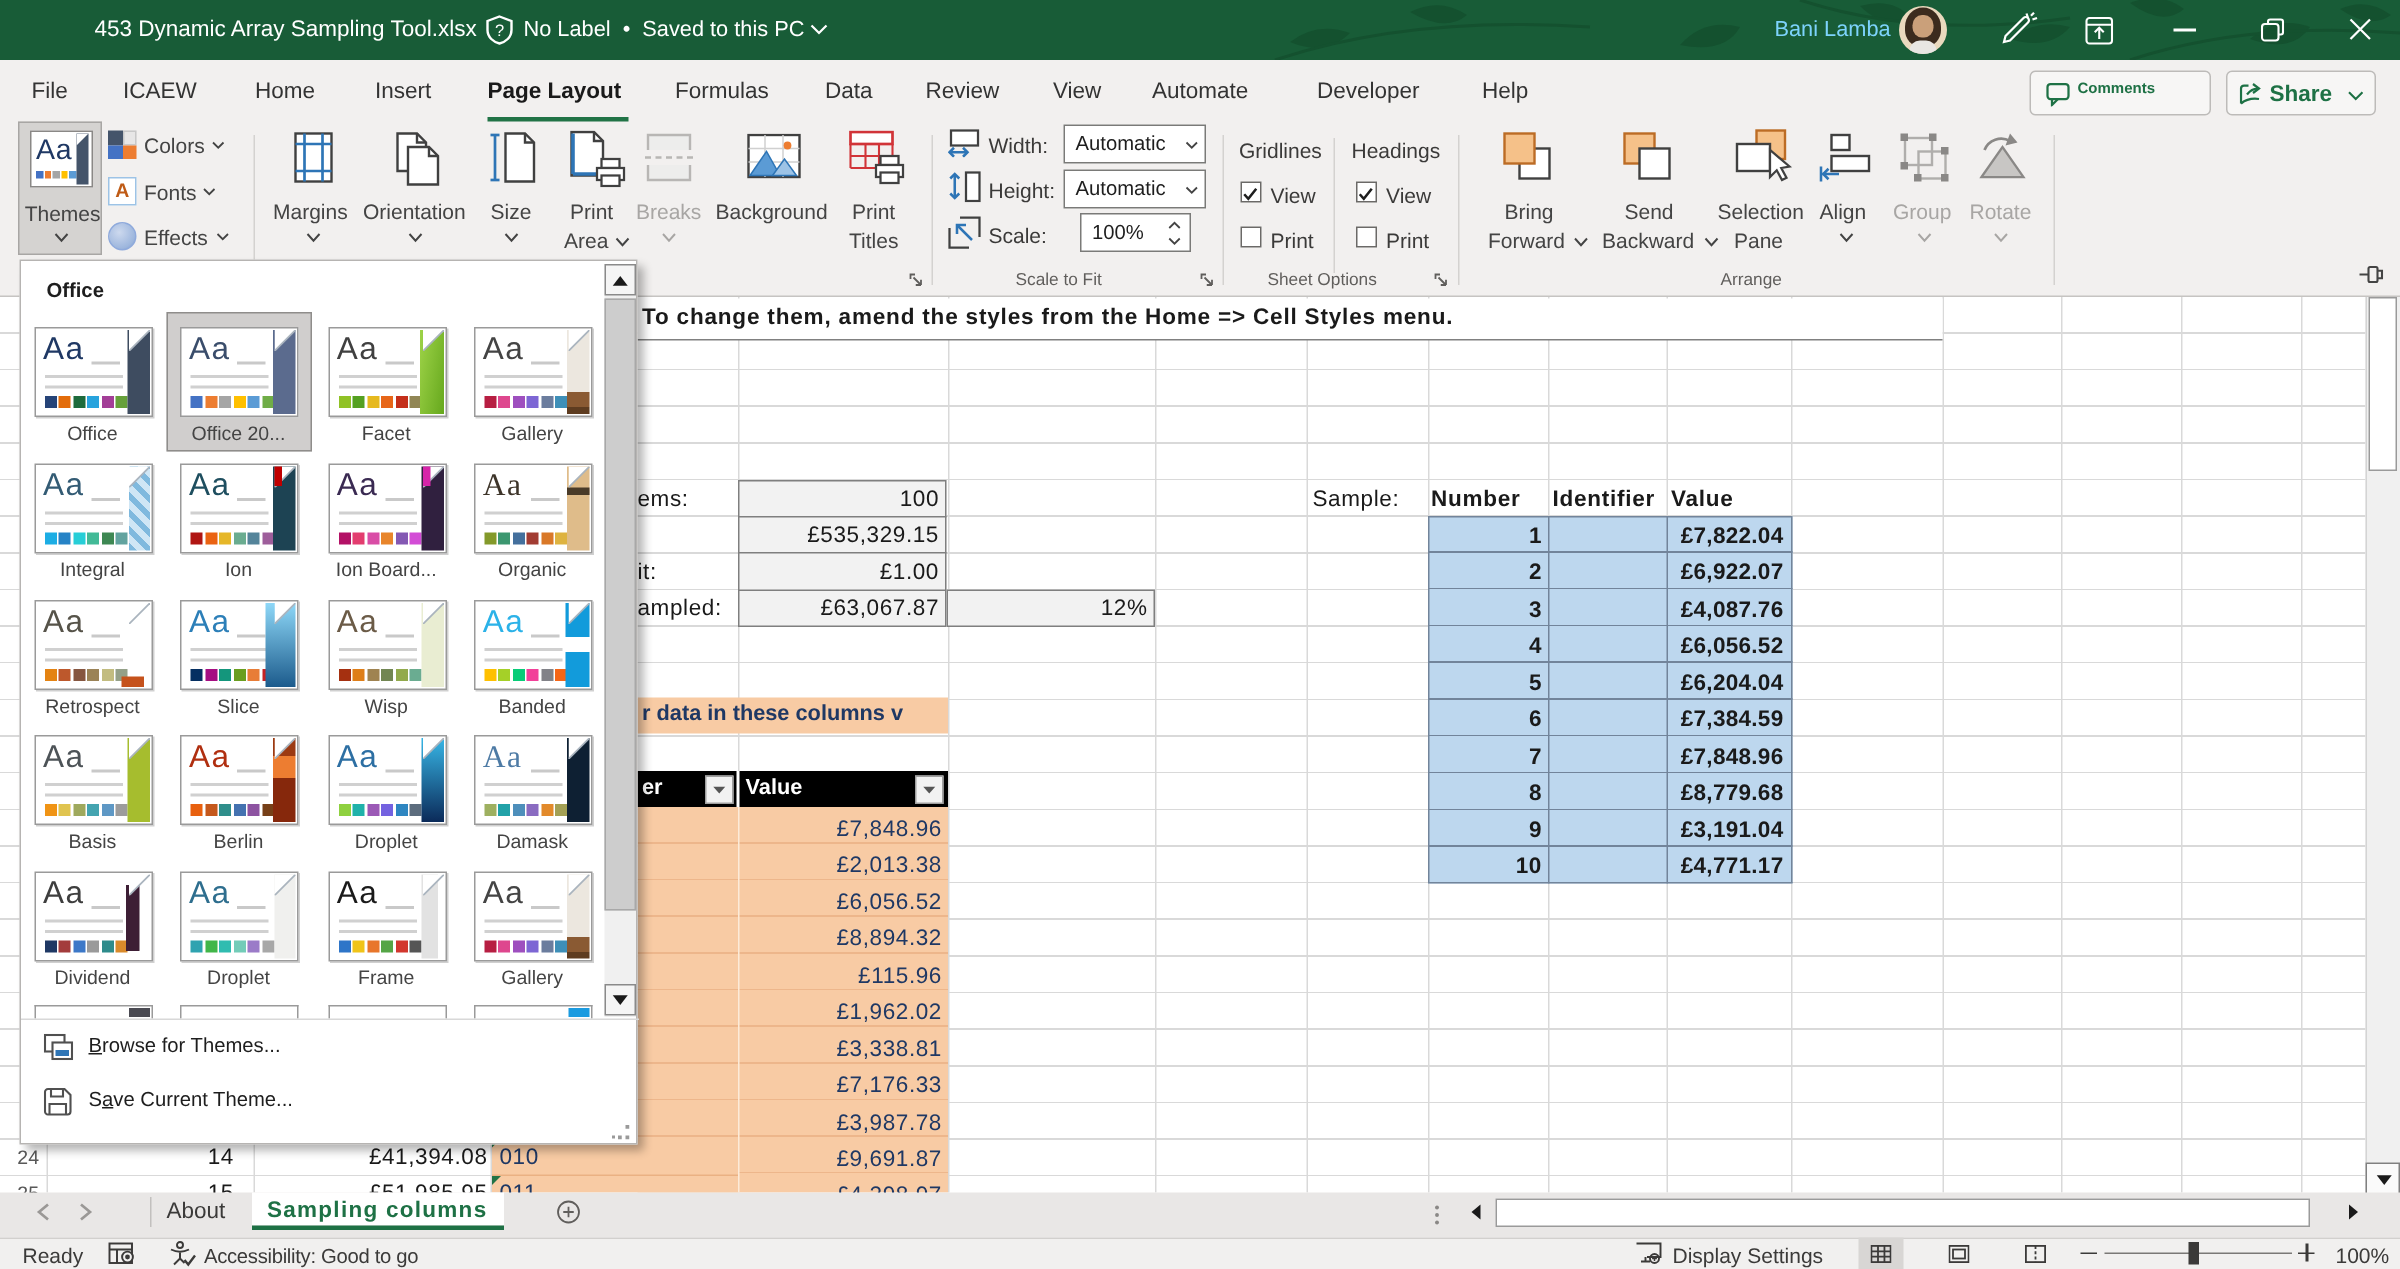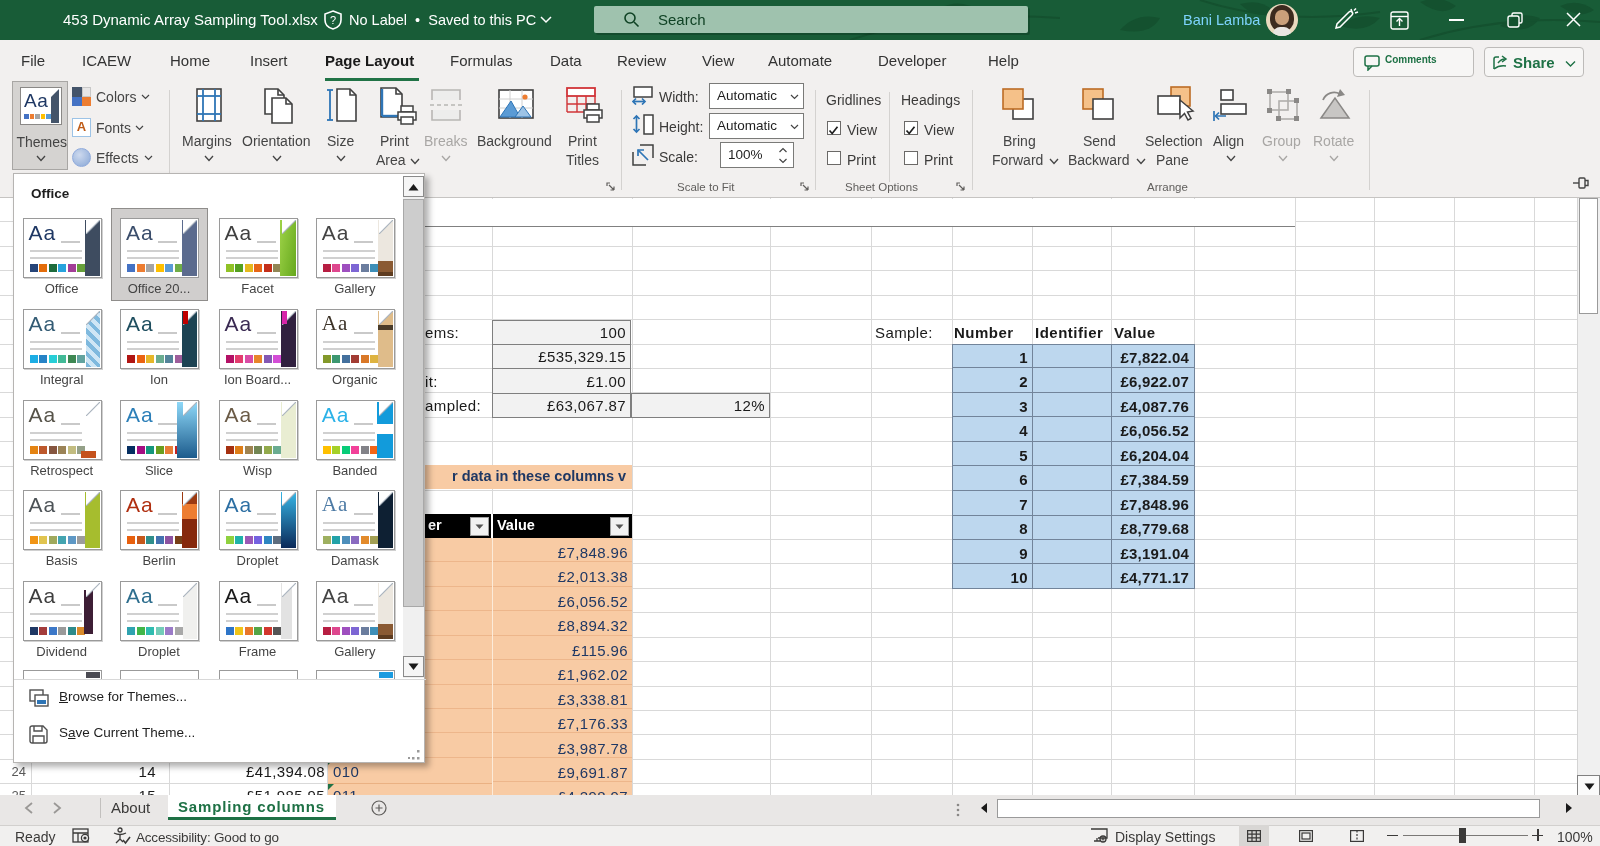--- a/index.html
+++ b/index.html
@@ -41,27 +41,20 @@
  </svg>
  <div class="a nw" style="left:63px;top:11px;font-size:15px;color:#fff">453 Dynamic Array Sampling Tool.xlsx</div>
  <svg class="a" style="left:321px;top:8px" width="24" height="24" viewBox="0 0 24 24" fill="none" stroke="#fff" stroke-width="1.6">
   <path d="M12 3 L20 6 V12 C20 17 16 20 12 21 C8 20 4 17 4 12 V6 Z"></path>
   <text x="12" y="16" font-size="11" fill="#fff" stroke="none" text-anchor="middle" font-family="Liberation Sans">?</text>
  </svg>
  <div class="a nw" style="left:349px;top:11.5px;font-size:14.5px;color:#fff">No Label&nbsp; •&nbsp; Saved to this PC</div>
  <svg class="a" style="left:540px;top:15px" width="12" height="10" viewBox="0 0 12 10" fill="none" stroke="#fff" stroke-width="1.5">
         <path d="M1 2 L6 7 L11 2"></path>
       </svg>
- <div class="a" style="left:594px;top:6px;width:434px;height:27px;background:#9fc2ae;border-radius:2px;box-shadow:2px 2px 0 rgba(0,0,0,0.18)">
-  <svg class="a" style="left:29px;top:5px" width="17" height="17" viewBox="0 0 17 17" fill="none" stroke="#0f4224" stroke-width="1.6">
-          <circle cx="7" cy="7" r="5"></circle>
-          <path d="M11 11 L15.5 15.5"></path>
-        </svg>
-  <div class="a nw" style="left:64px;top:5px;font-size:15px;color:#0f4224">Search</div>
- </div>
  <div class="a nw" style="left:1183px;top:12px;font-size:14.5px;color:#7dd3fc">Bani Lamba</div>
  <div class="a" style="left:1266px;top:4px;width:32px;height:32px;border-radius:50%;background:#ead9be;overflow:hidden">
    <div class="a" style="left:4px;top:1px;width:24px;height:26px;background:#3c2b1e;border-radius:50% 50% 42% 42%"></div>
    <div class="a" style="left:9px;top:6px;width:14px;height:15px;background:#caa07a;border-radius:45%"></div>
    <div class="a" style="left:7px;top:23px;width:18px;height:10px;background:#e9e6e2;border-radius:7px 7px 0 0"></div>
  </div>
  <svg class="a" style="left:1333px;top:8px" width="26" height="24" viewBox="0 0 26 24" fill="none" stroke="#fff" stroke-width="1.5">
   <path d="M3 20 L7 19 L19 7 A1.8 1.8 0 0 0 16 4 L4 16 Z"></path>
         <path d="M18 1 l1 3"></path>
         <path d="M22 5 l3 -1"></path>
@@ -428,20 +421,21 @@
 <div class="vl" style="left:1032px;top:198px;height:597px"></div>
 <div class="vl" style="left:1111px;top:198px;height:597px"></div>
 <div class="vl" style="left:1194px;top:198px;height:597px"></div>
 <div class="vl" style="left:1295px;top:198px;height:597px"></div>
 <div class="vl" style="left:1374px;top:198px;height:597px"></div>
 <div class="vl" style="left:1454px;top:198px;height:597px"></div>
 <div class="vl" style="left:1534px;top:198px;height:597px"></div>
 
 <div class="a" style="left:425px;top:199px;width:870px;height:27px;background:#fff"></div>
 <div class="a" style="left:425px;top:226px;width:870px;height:1px;background:#808080"></div>
+<div class="a nw" style="left:428px;top:203px;font-size:15px;letter-spacing:0.4px;color:#1a1a1a;font-weight:bold;letter-spacing:0.55px">To change them, amend the styles from the Home =&gt; Cell Styles menu.</div>
 
 <div class="a nw" style="left:425px;top:324px;font-size:15px;letter-spacing:0.4px;color:#1a1a1a">ems:</div>
 <div class="a nw" style="left:425px;top:373px;font-size:15px;letter-spacing:0.4px;color:#1a1a1a">it:</div>
 <div class="a nw" style="left:425px;top:397px;font-size:15px;letter-spacing:0.4px;color:#1a1a1a">ampled:</div>
 
 <div class="a" style="left:492px;top:320px;width:139px;height:98px;background:#f2f2f2;border:1px solid #7f7f7f"></div>
 <div class="a" style="left:492px;top:344px;width:139px;height:1px;background:#7f7f7f"></div>
 <div class="a" style="left:492px;top:368px;width:139px;height:1px;background:#7f7f7f"></div>
 <div class="a" style="left:492px;top:393px;width:139px;height:1px;background:#7f7f7f"></div>
 <div class="a" style="left:631px;top:393px;width:139px;height:25px;background:#f2f2f2;border:1px solid #7f7f7f"></div>
@@ -456,21 +450,21 @@
 <div class="a nw" style="left:1035px;top:324px;font-size:15px;font-weight:bold;letter-spacing:0.5px;color:#1a1a1a">Identifier</div>
 <div class="a nw" style="left:1114px;top:324px;font-size:15px;font-weight:bold;letter-spacing:0.5px;color:#1a1a1a">Value</div>
 <div class="a" style="left:952px;top:344px;width:243px;height:245px;background:#bdd7ee;border:1px solid #72849a"></div>
 <div class="a" style="left:1032px;top:344px;width:1px;height:245px;background:#72849a"></div>
 <div class="a" style="left:1111px;top:344px;width:1px;height:245px;background:#72849a"></div>
 <div class="a" style="left:952px;top:344px;width:243px;height:245px;background:repeating-linear-gradient(to bottom,transparent 0px,transparent 23.5px,#72849a 23.5px,#72849a 24.5px)"></div>
 <div class="a" style="left:952px;top:346px;width:76px;text-align:right;font-size:15px;letter-spacing:0.4px;font-weight:bold;color:#1a1a1a;line-height:24.43px">1<br>2<br>3<br>4<br>5<br>6<br>7<br>8<br>9<br>10</div>
 <div class="a" style="left:1111px;top:346px;width:78px;text-align:right;font-size:15px;letter-spacing:0.2px;font-weight:bold;color:#1a1a1a;line-height:24.43px">£7,822.04<br>£6,922.07<br>£4,087.76<br>£6,056.52<br>£6,204.04<br>£7,384.59<br>£7,848.96<br>£8,779.68<br>£3,191.04<br>£4,771.17</div>
 
 <div class="a" style="left:425px;top:465px;width:207px;height:24.4px;background:#f8cba4"></div>
-<div class="a nw" style="left:452px;top:468px;font-size:14.5px;font-weight:bold;color:#1f3864">r data in these columns v</div>
+<div class="a nw" style="left:428px;top:468px;font-size:14.5px;font-weight:bold;color:#1f3864">r data in these columns v</div>
 <div class="a" style="left:425px;top:513.8px;width:207px;height:24.2px;background:#000"></div>
 <div class="a" style="left:491px;top:513.8px;width:2px;height:24.2px;background:#fff"></div>
 <div class="a nw" style="left:428px;top:517px;font-size:14.5px;font-weight:bold;color:#fff">er</div>
 <div class="a nw" style="left:497px;top:517px;font-size:14.5px;font-weight:bold;color:#fff">Value</div>
 <div class="a" style="left:470px;top:516.5px;width:19px;height:19px;background:#f2f2f2;border:1px solid #a0a0a0">
       <svg style="position:absolute;left:4px;top:6px" width="9" height="6" viewBox="0 0 9 6">
         <path d="M0.5 0.5 L4.5 5 L8.5 0.5z" fill="#555"></path>
       </svg>
     </div>
 <div class="a" style="left:610px;top:516.5px;width:19px;height:19px;background:#f2f2f2;border:1px solid #a0a0a0">

